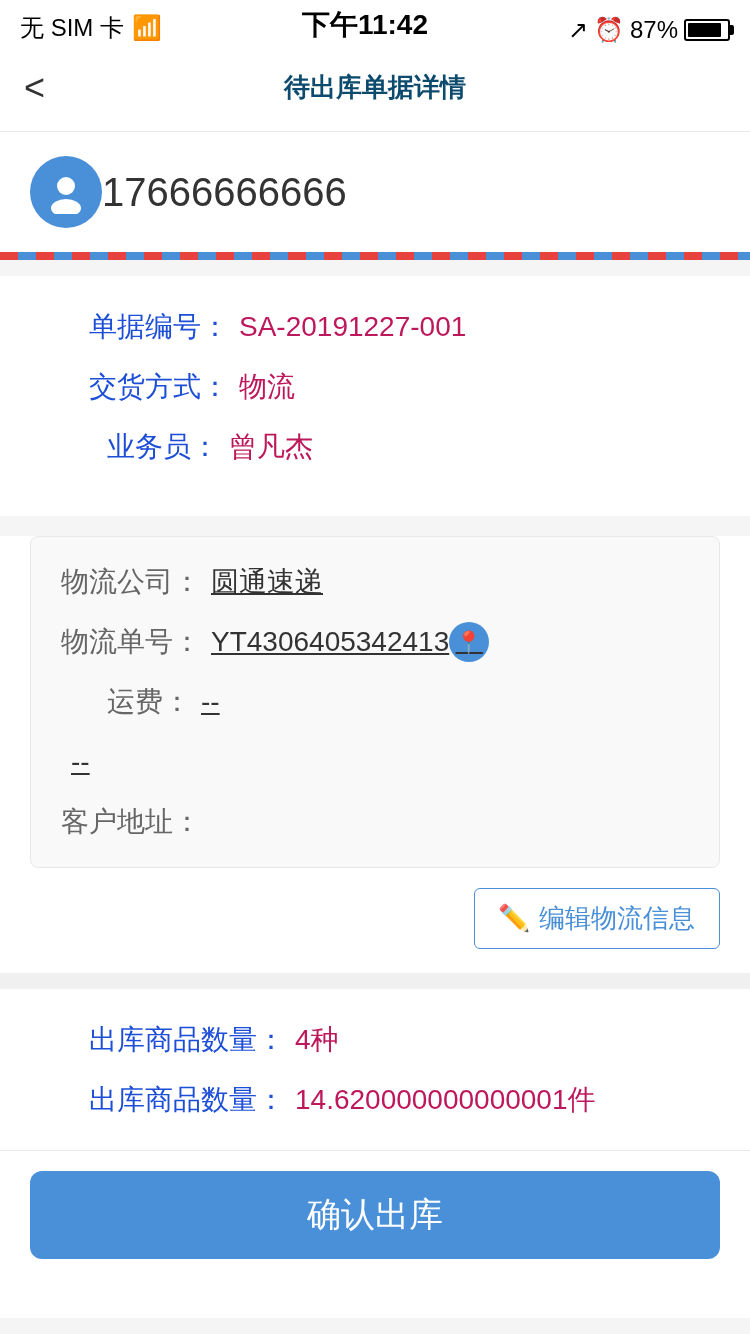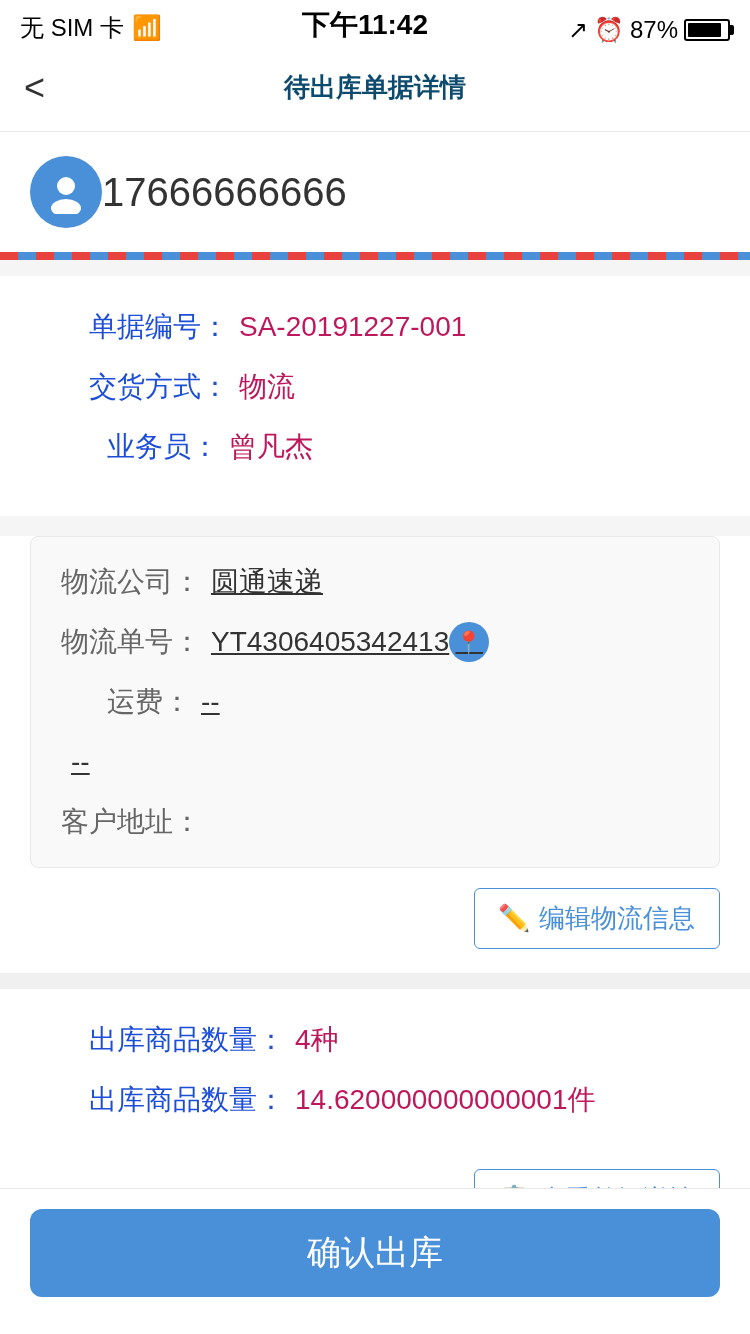--- a/index.html
+++ b/index.html
@@ -193,23 +193,23 @@
     .view-details-btn {
       display: flex;
       justify-content: flex-end;
       padding: 0 30px 24px 30px;
       background: #fff;
     }
 
     
     .confirm-btn-area {
       position: fixed;
-      bottom: 0;
-      width: 750px;
-      padding: 20px 30px 37px;
+      bottom: 16px;
+      width: 750px;
+      padding: 20px 30px 59px;
       background: #fff;
       border-top: 1px solid #e8e8e8;
     }
     .confirm-btn {
       width: 100%;
       height: 88px;
       background: #4a90d9;
       border-radius: 12px;
       border: none;
       color: #fff;

